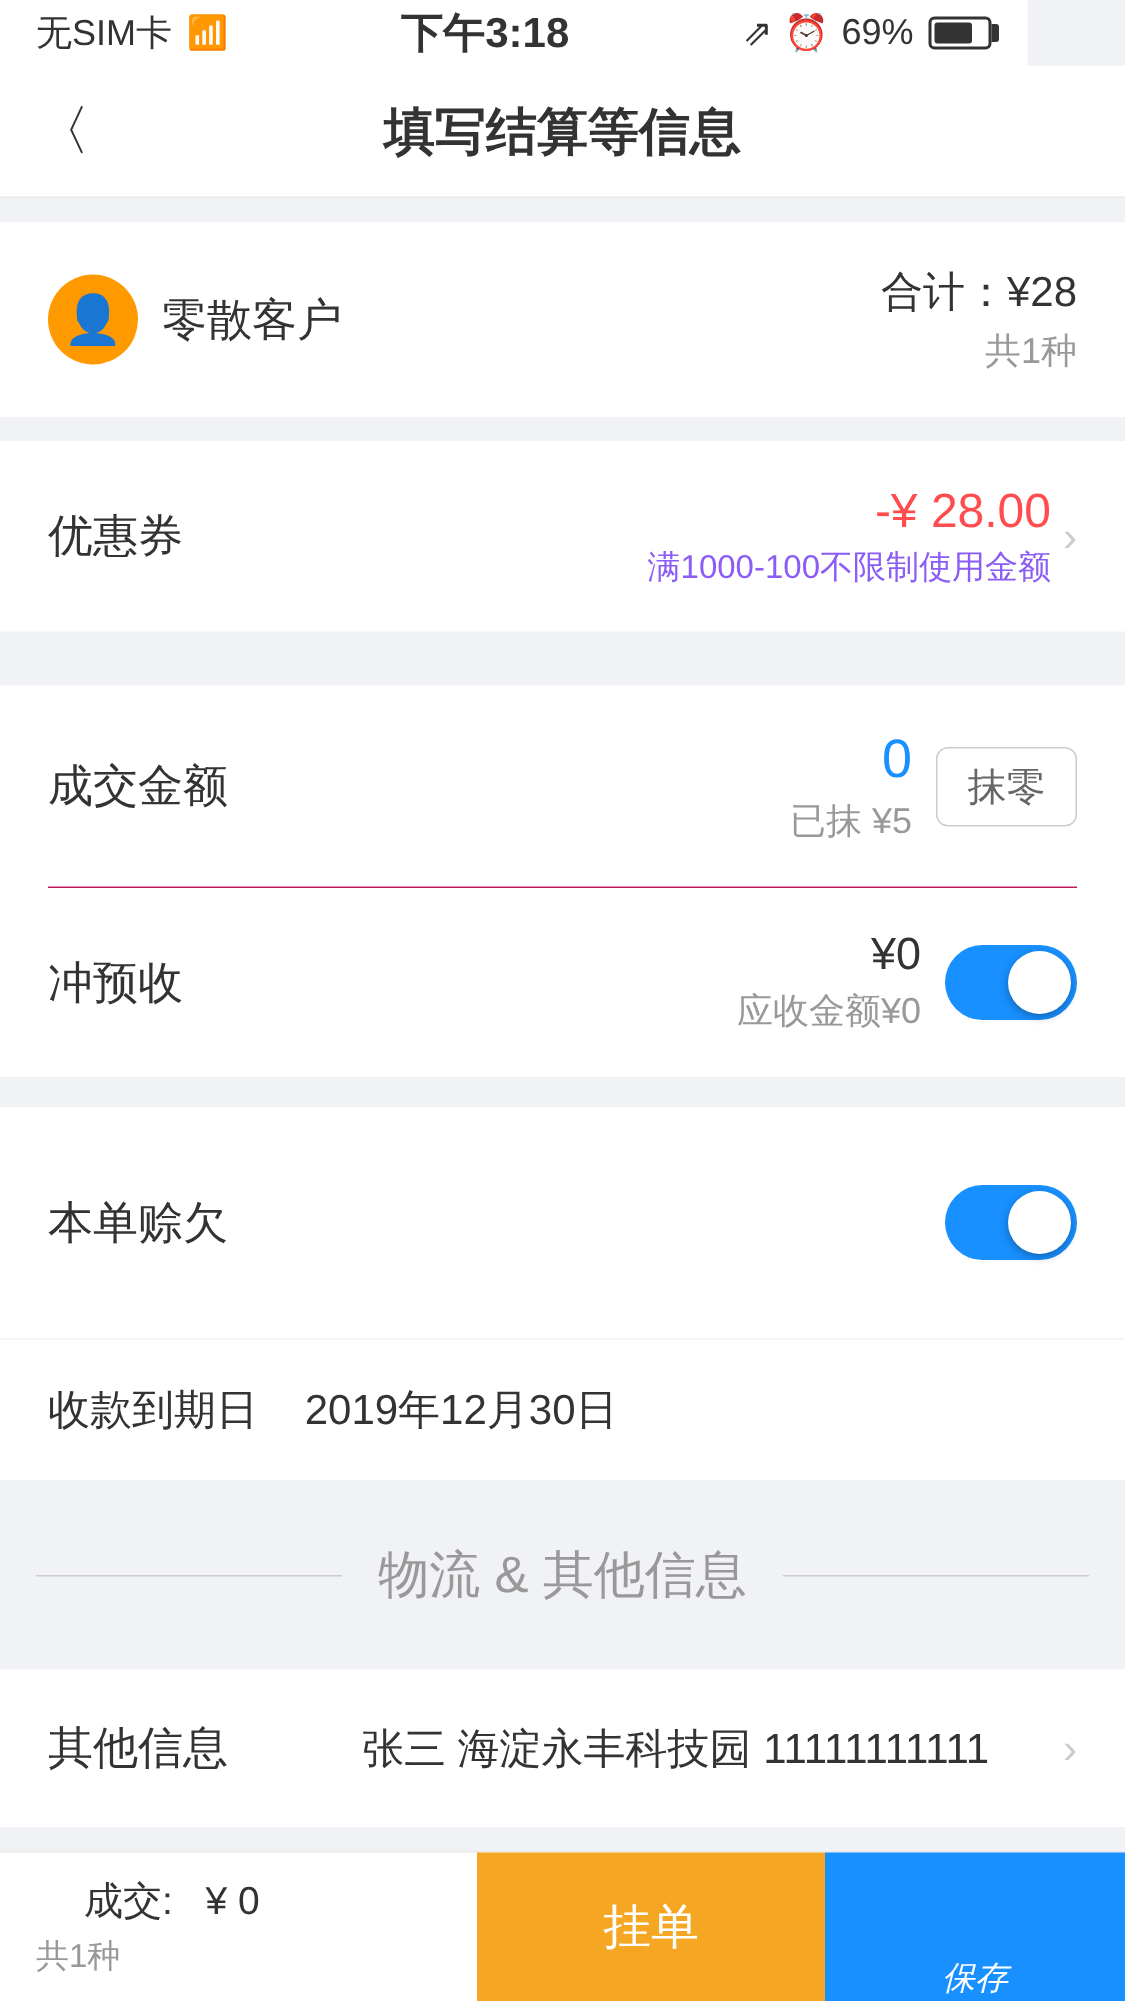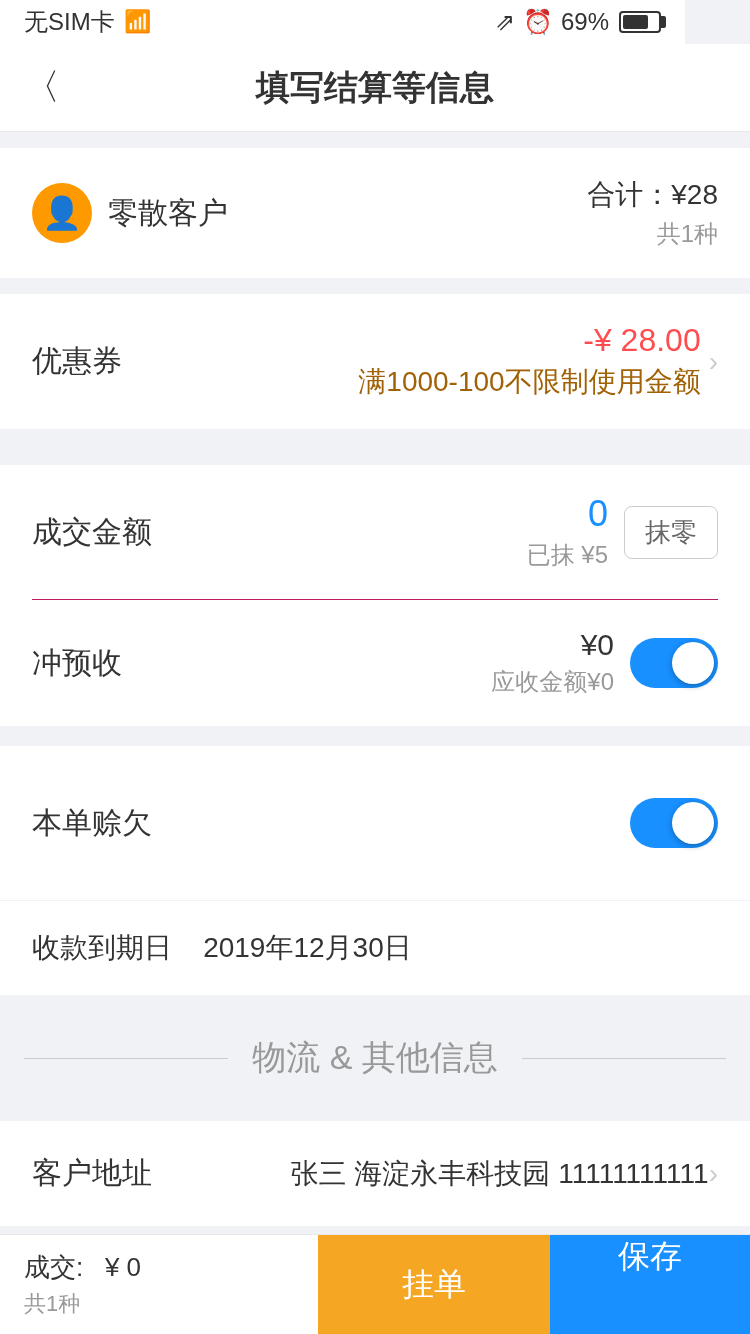--- a/index.html
+++ b/index.html
@@ -150,22 +150,22 @@
     }
     .coupon-info {
       text-align: right;
     }
     .coupon-discount {
       font-size: 32px;
       color: #ff4d4f;
       font-weight: 500;
     }
     .coupon-desc {
-      font-size: 28px;
-      color: #a16207;
+      font-size: 22px;
+      color: #8b5cf6;
       margin-top: 4px;
     }
     .chevron {
       font-size: 28px;
       color: #ccc;
     }
 
     
     .section-gap {
       height: 20px;
@@ -305,21 +305,21 @@
     }
     .address-label {
       font-size: 30px;
       color: #333;
       flex-shrink: 0;
     }
     .address-value {
       font-size: 28px;
       color: #333;
       flex: 1;
-      text-align: right;
+      text-align: center;
       margin-left: 40px;
     }
 
     
     .bottom-bar {
       position: fixed;
       bottom: 0;
       left: 0;
       width: 750px;
       height: 100px;
@@ -330,57 +330,60 @@
     .bottom-info {
       flex: 1;
       display: flex;
       flex-direction: column;
       justify-content: center;
       padding: 0 24px;
     }
     .bottom-deal {
       font-size: 26px;
       color: #333;
+      margin-left: 32px;
     }
     .bottom-count {
       font-size: 22px;
       color: #999;
       margin-top: 4px;
     }
     .btn-pending {
       width: 232px;
       background: #f5a623;
       color: #fff;
       font-size: 32px;
       display: flex;
       align-items: center;
       justify-content: center;
       cursor: pointer;
     }
     .btn-save {
       width: 200px;
       background: #1890ff;
       color: #fff;
-      font-size: 32px;
-      display: flex;
-      align-items: flex-start;
+      font-size: 22px;
+      display: flex;
+      align-items: flex-end;
       justify-content: center;
       cursor: pointer;
+      font-style: italic;
     }
 
     .wifi-icon { font-size: 22px; }
   </style>
 </head>
 <body>
 
 <div class="status-bar">
   <div class="status-left">
     <span>无SIM卡</span>
     <span class="wifi-icon">📶</span>
   </div>
+  <div class="status-center">下午3:18</div>
   <div class="status-right">
     <span>⇗</span>
     <span>⏰</span>
     <span>69%</span>
     <div class="battery-icon">
       <div class="battery-fill"></div>
     </div>
   </div>
 </div>
 
@@ -468,21 +471,21 @@
 <div class="section-gap"></div>
 
 <div class="logistics-separator">
   <span class="logistics-label">物流 &amp; 其他信息</span>
 </div>
 
 <div class="section-gap"></div>
 
 <div class="address-section">
   <div class="address-row">
-    <span class="address-label">客户地址</span>
+    <span class="address-label">其他信息</span>
     <span class="address-value">张三 海淀永丰科技园 11111111111</span>
     <span class="chevron">›</span>
   </div>
 </div>
 
 <div style="height: 200px; background: #f0f2f5;"></div>
 
 <div class="bottom-bar">
   <div class="bottom-info">
     <div class="bottom-deal">

